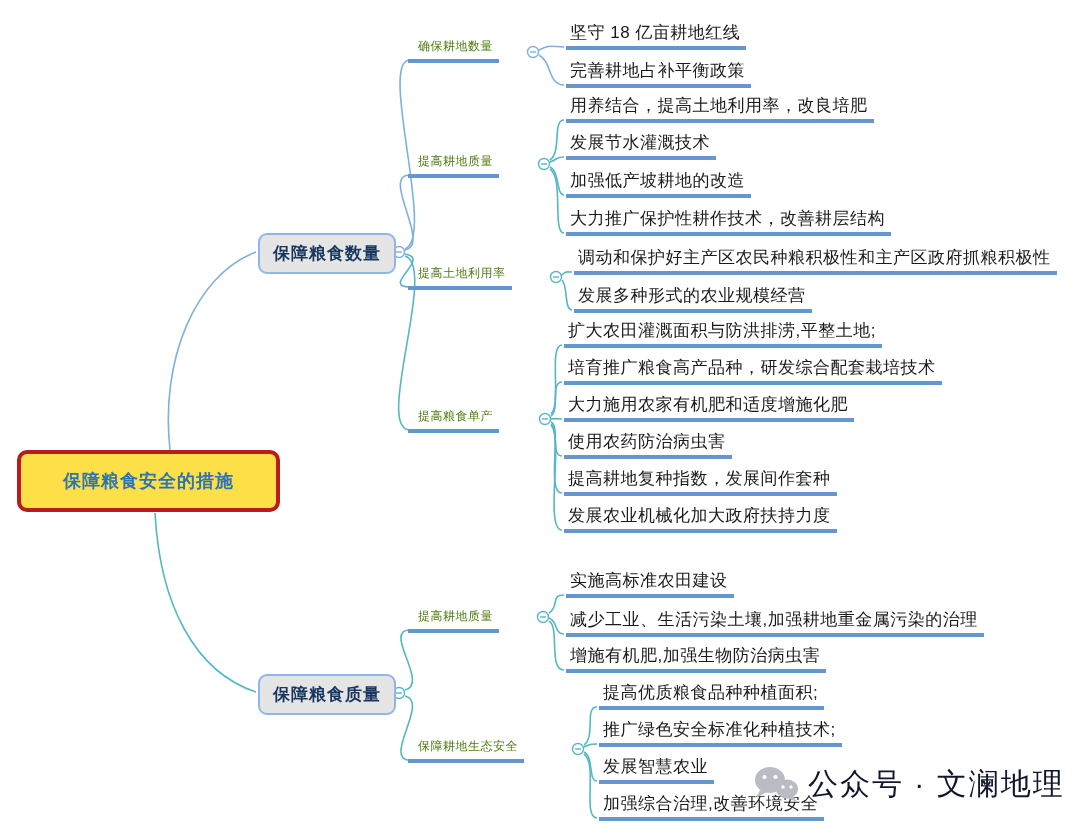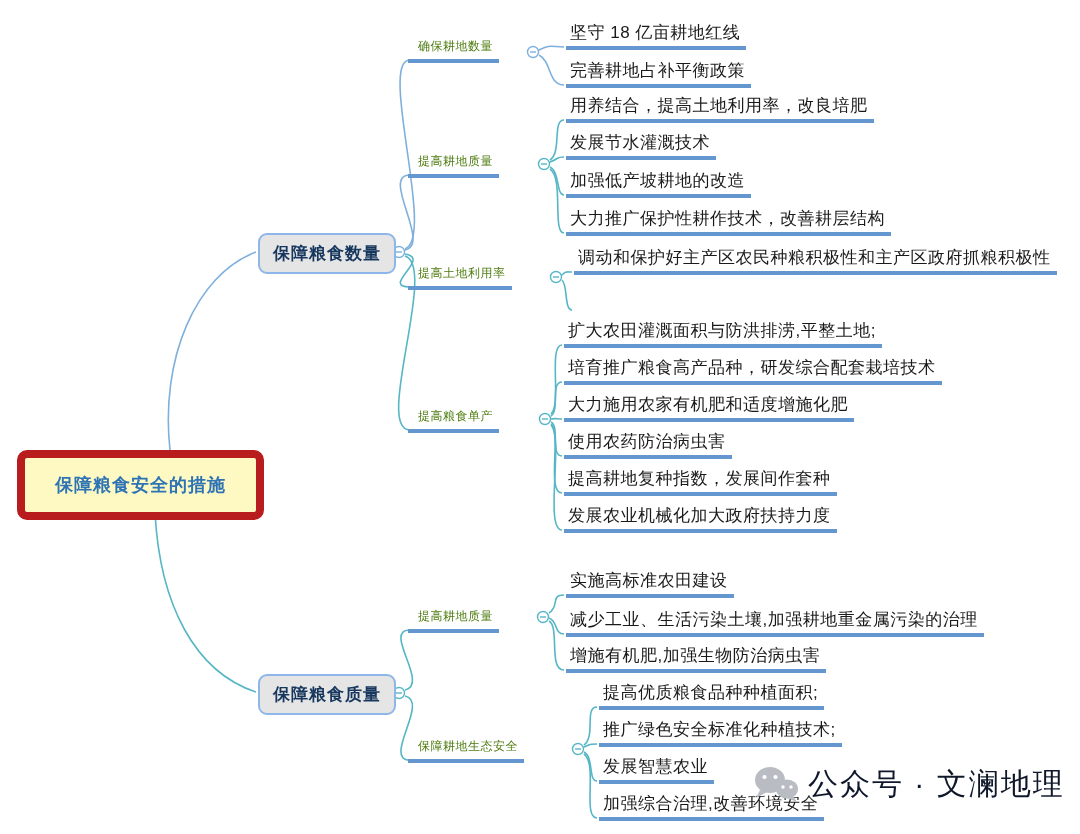--- a/index.html
+++ b/index.html
@@ -4,22 +4,22 @@
 <style>
   html,body{margin:0;padding:0;background:#ffffff;}
   .canvas{
     position:relative;width:1080px;height:834px;background:#ffffff;overflow:hidden;
     font-family:"Liberation Sans","DejaVu Sans",sans-serif;
   }
   .wires{position:absolute;left:0;top:0;z-index:1;}
   .node{position:absolute;z-index:2;white-space:nowrap;}
   .root-node{
     left:17px;top:450px;
-    border:8px solid #b91c1c;border-radius:10px;background:#fef9c3;
-    padding:15px 30px;font-size:18px;font-weight:bold;color:#2e74b5;letter-spacing:1px;
+    border:4px solid #b91c1c;border-radius:10px;background:#fde047;
+    padding:15px 42px;font-size:18px;font-weight:bold;color:#2e74b5;letter-spacing:1px;
   }
   .branch-node{
     border:2px solid #8fb6e8;border-radius:9px;background:#e5e5e5;
     padding:7px 13px;font-size:17px;font-weight:bold;color:#17365d;letter-spacing:1px;
   }
   .topic{
     font-size:12px;line-height:22px;color:#4d7c0f;letter-spacing:0.5px;
     padding:0 6px 2px 10px;border-bottom:4px solid #6496d0;
   }
   .leaf{
@@ -127,20 +127,21 @@
 
   <div class="node leaf" style="left:566px;top:22px">坚守 18 亿亩耕地红线</div>
   <div class="node leaf" style="left:566px;top:60px">完善耕地占补平衡政策</div>
 
   <div class="node leaf" style="left:566px;top:95px">用养结合，提高土地利用率，改良培肥</div>
   <div class="node leaf" style="left:566px;top:132px">发展节水灌溉技术</div>
   <div class="node leaf" style="left:566px;top:170px">加强低产坡耕地的改造</div>
   <div class="node leaf" style="left:566px;top:208px">大力推广保护性耕作技术，改善耕层结构</div>
 
   <div class="node leaf" style="left:574px;top:247px">调动和保护好主产区农民种粮积极性和主产区政府抓粮积极性</div>
+  <div class="node leaf" style="left:574px;top:285px">发展多种形式的农业规模经营</div>
 
   <div class="node leaf" style="left:564px;top:320px">扩大农田灌溉面积与防洪排涝,平整土地;</div>
   <div class="node leaf" style="left:564px;top:357px">培育推广粮食高产品种，研发综合配套栽培技术</div>
   <div class="node leaf" style="left:564px;top:394px">大力施用农家有机肥和适度增施化肥</div>
   <div class="node leaf" style="left:564px;top:431px">使用农药防治病虫害</div>
   <div class="node leaf" style="left:564px;top:468px">提高耕地复种指数，发展间作套种</div>
   <div class="node leaf" style="left:564px;top:505px">发展农业机械化加大政府扶持力度</div>
 
   <div class="node leaf" style="left:566px;top:570px">实施高标准农田建设</div>
   <div class="node leaf" style="left:566px;top:609px">减少工业、生活污染土壤,加强耕地重金属污染的治理</div>

